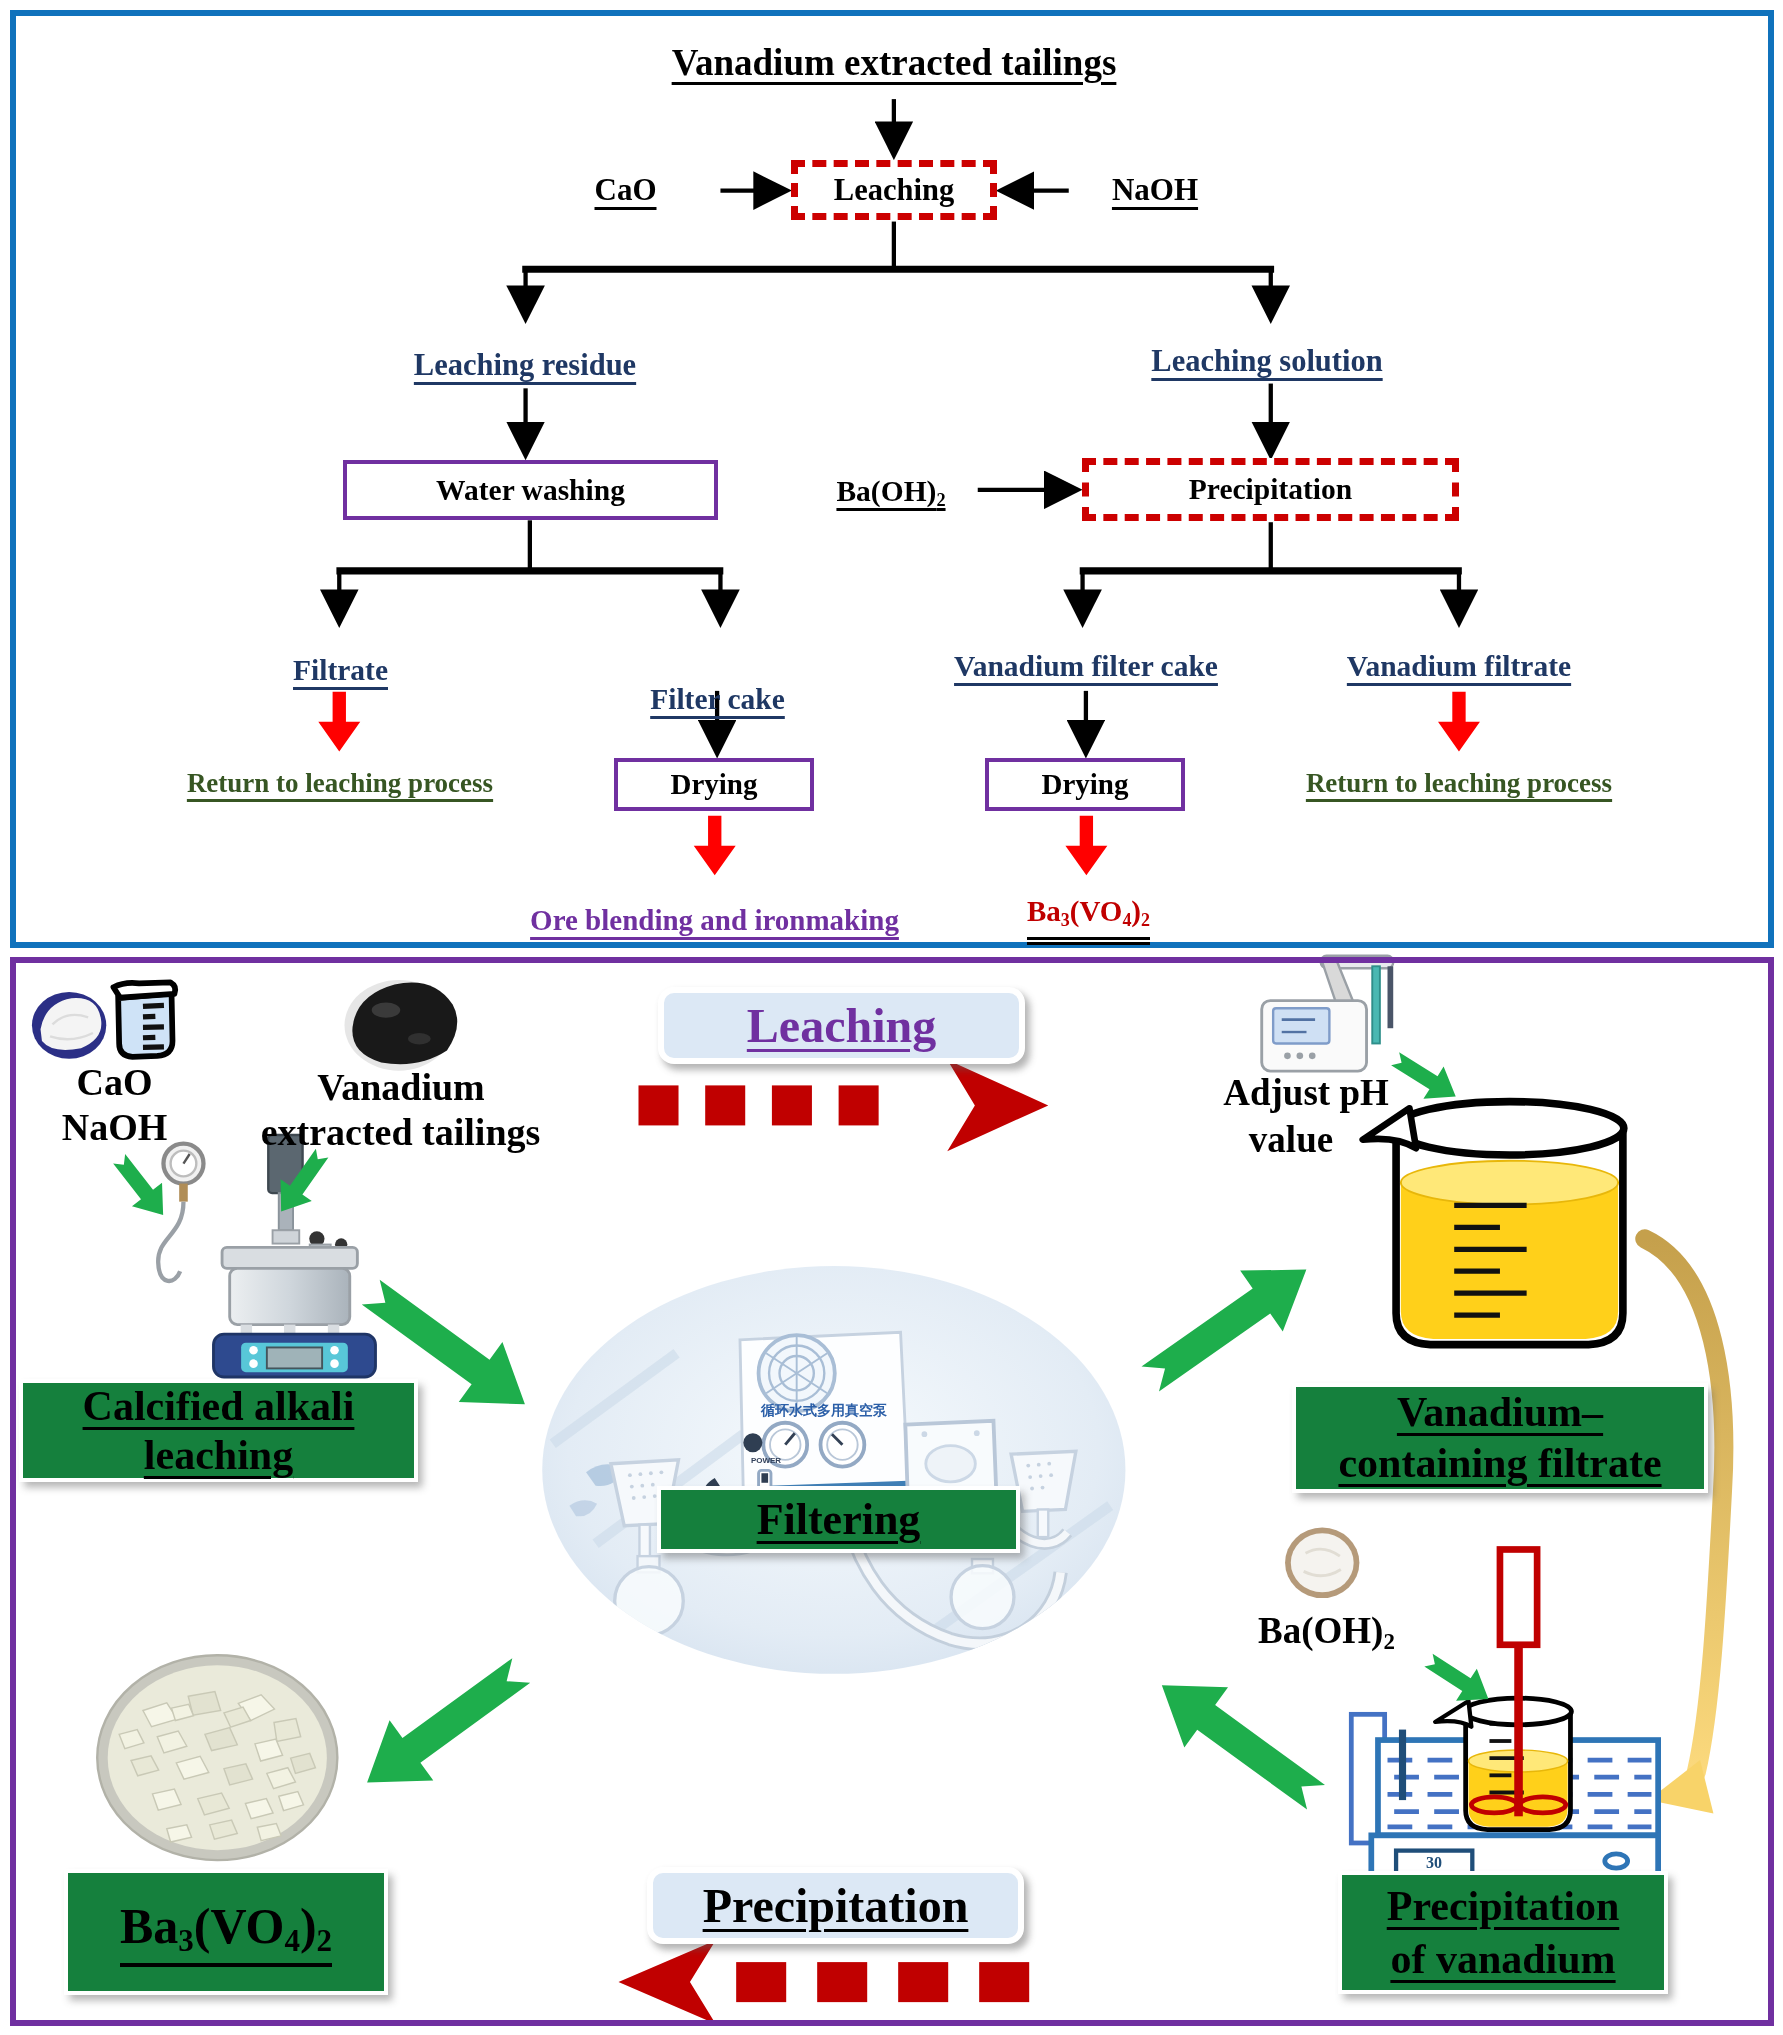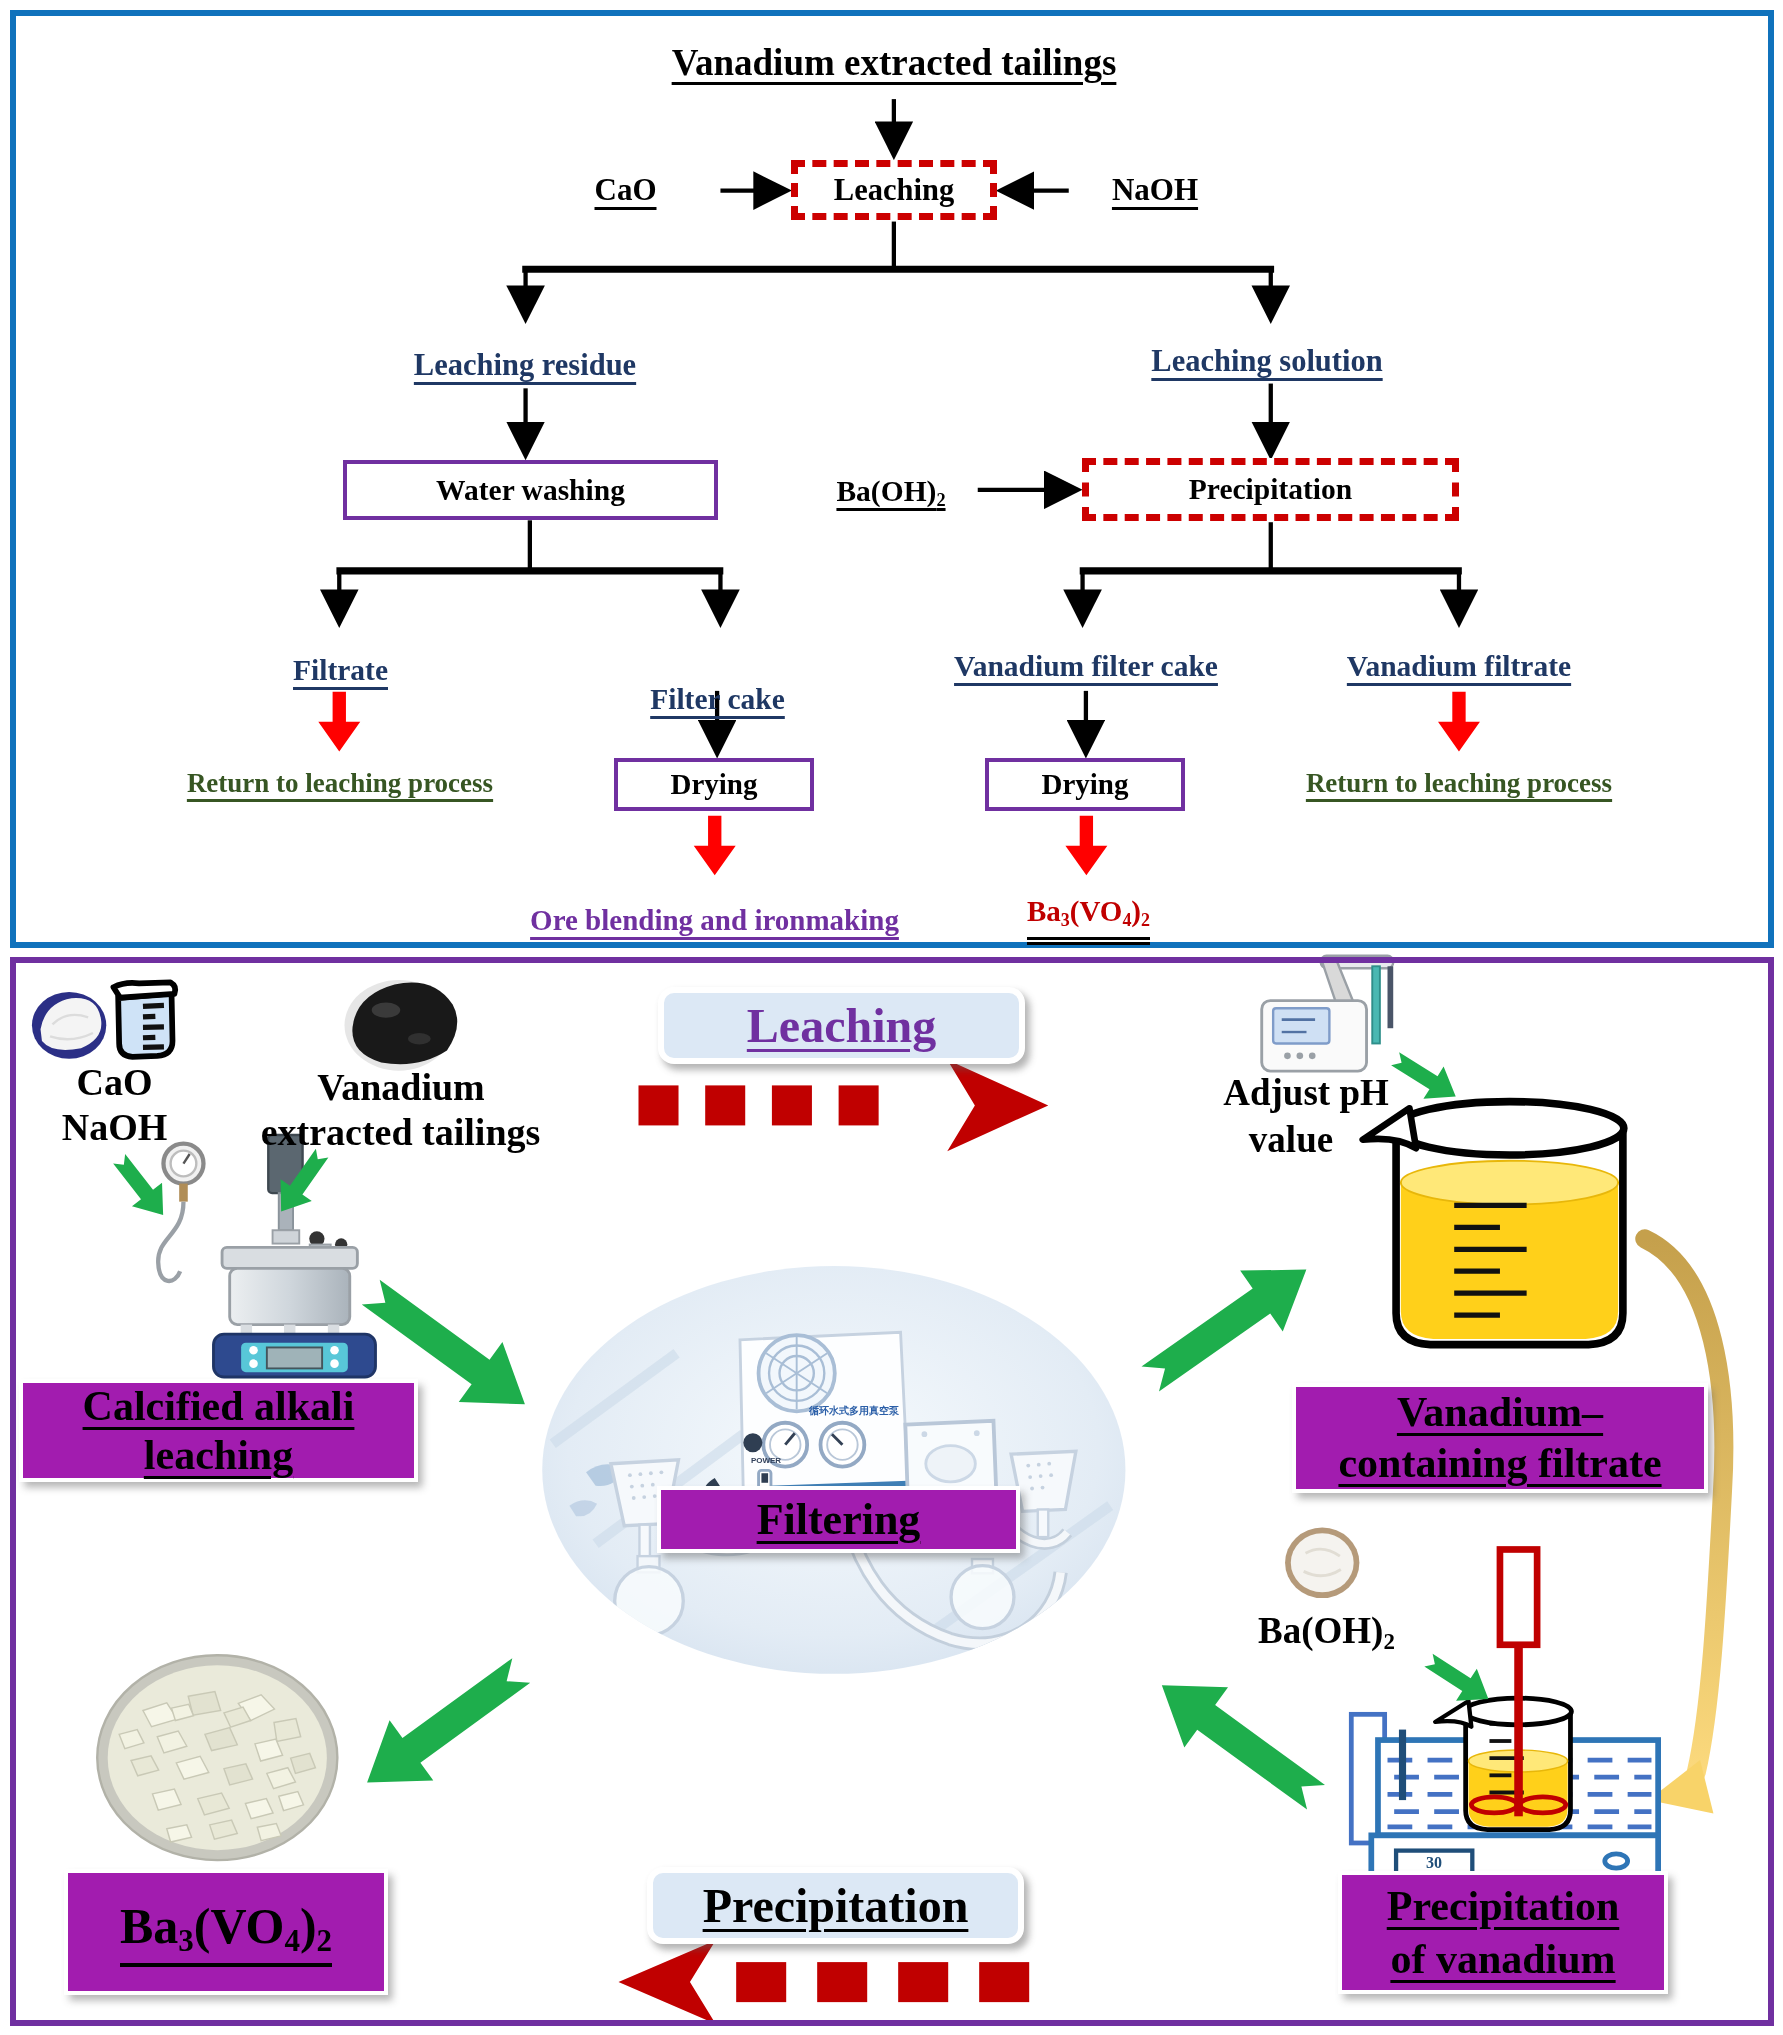--- a/index.html
+++ b/index.html
@@ -16,21 +16,21 @@
   .u{text-decoration:underline;text-decoration-thickness:2.9px;text-underline-offset:6.7px;}
   .navy{color:#1F3864;}
   .green{color:#375623;}
   .purple{color:#7030A0;}
   .dred{color:#C00000;}
   sub{font-size:62%;vertical-align:-22%;}
   
   .box-dashed{border:7.6px dashed #CC0000;box-sizing:border-box;background:#fff;}
   .box-purple{border:4.3px solid #7030A0;box-sizing:border-box;background:#fff;}
   
-  .plate-gray{background:#a21caf;border:4.8px solid #fff;box-sizing:border-box;
+  .plate-gray{background:#15803d;border:4.8px solid #fff;box-sizing:border-box;
               box-shadow:4.8px 5.7px 7.6px rgba(90,90,90,.45);}
   .plate-blue{background:#DCE8F5;border:6.7px solid #fff;border-radius:16px;box-sizing:border-box;
               box-shadow:4.8px 5.7px 7.6px rgba(90,90,90,.45);}
   .dbl-u{border-bottom:8.6px double #000;padding-bottom:5.7px;}
   .sub-u{border-bottom:4.3px solid #000;padding-bottom:4.8px;}
 </style>
 </head>
 <body>
 
 <div class="page">
@@ -472,21 +472,21 @@
   </div>
 
   <div class="abs plate-gray ctr" style="left:64px;top:1869px;width:324px;height:126px;font-size:50px;">
     <span class="sub-u"><span>Ba</span><sub>3</sub><span>(VO</span><sub>4</sub><span>)</span><sub>2</sub></span>
   </div>
 
   <div class="abs plate-blue ctr" style="left:647px;top:1867px;width:377px;height:77px;font-size:48px;">
     <span class="u">Precipitation</span>
   </div>
 
-  <div class="abs ctr" style="left:743px;top:1403px;width:162px;height:16px;font-size:10px;color:#2b5fa8;font-weight:bold;padding-left:30px;">
+  <div class="abs ctr" style="left:743px;top:1403px;width:162px;height:16px;font-size:14px;color:#2b5fa8;font-weight:bold;">
       <span>循环水式多用真空泵</span>
     </div>
   <div class="abs ctr" style="left:734px;top:1455px;width:40px;height:10.5px;font-size:8px;color:#33425c;font-family:'Liberation Sans',sans-serif;margin-left:12px;">
       <span>POWER</span>
     </div>
   <div class="abs ctr" style="left:1396px;top:1851px;width:76px;height:24px;font-size:16px;color:#1F4E79;">
       <span>30</span>
     </div>
 
 </div>

